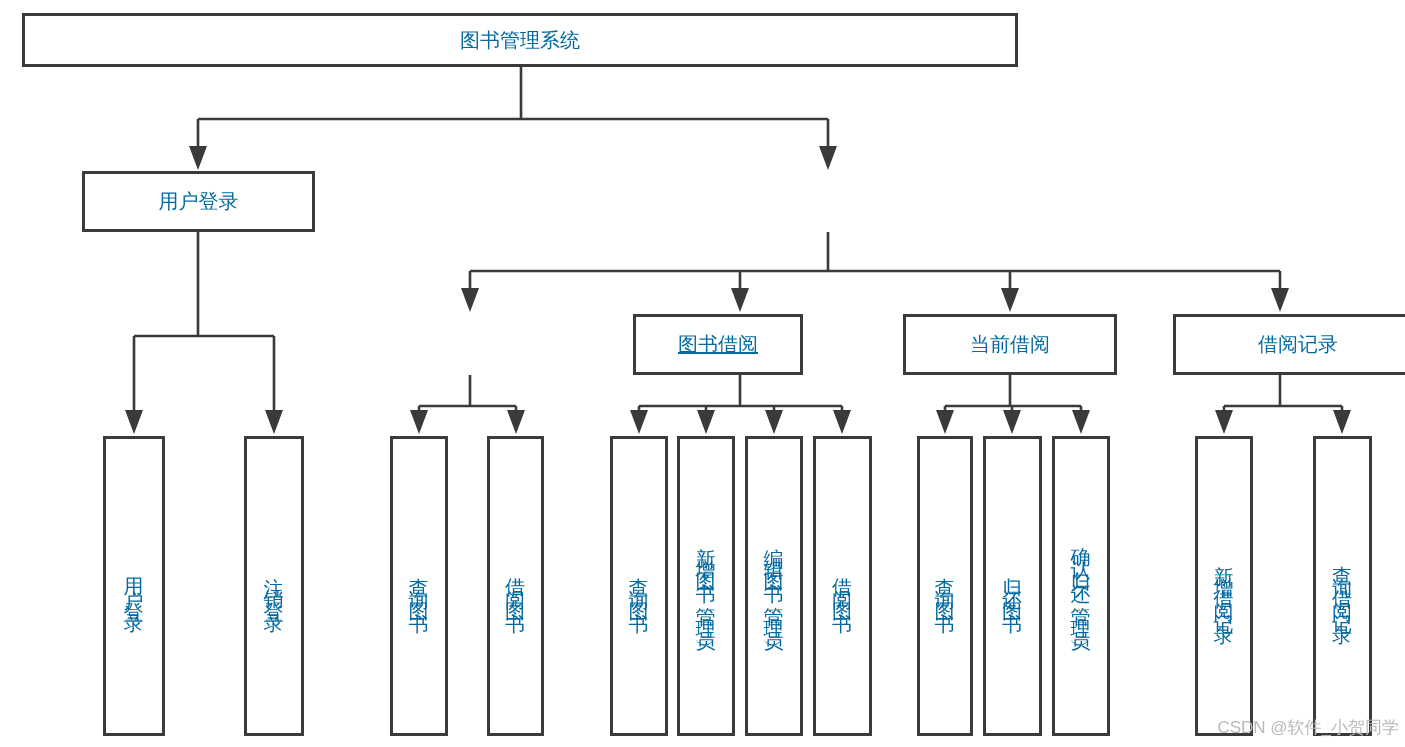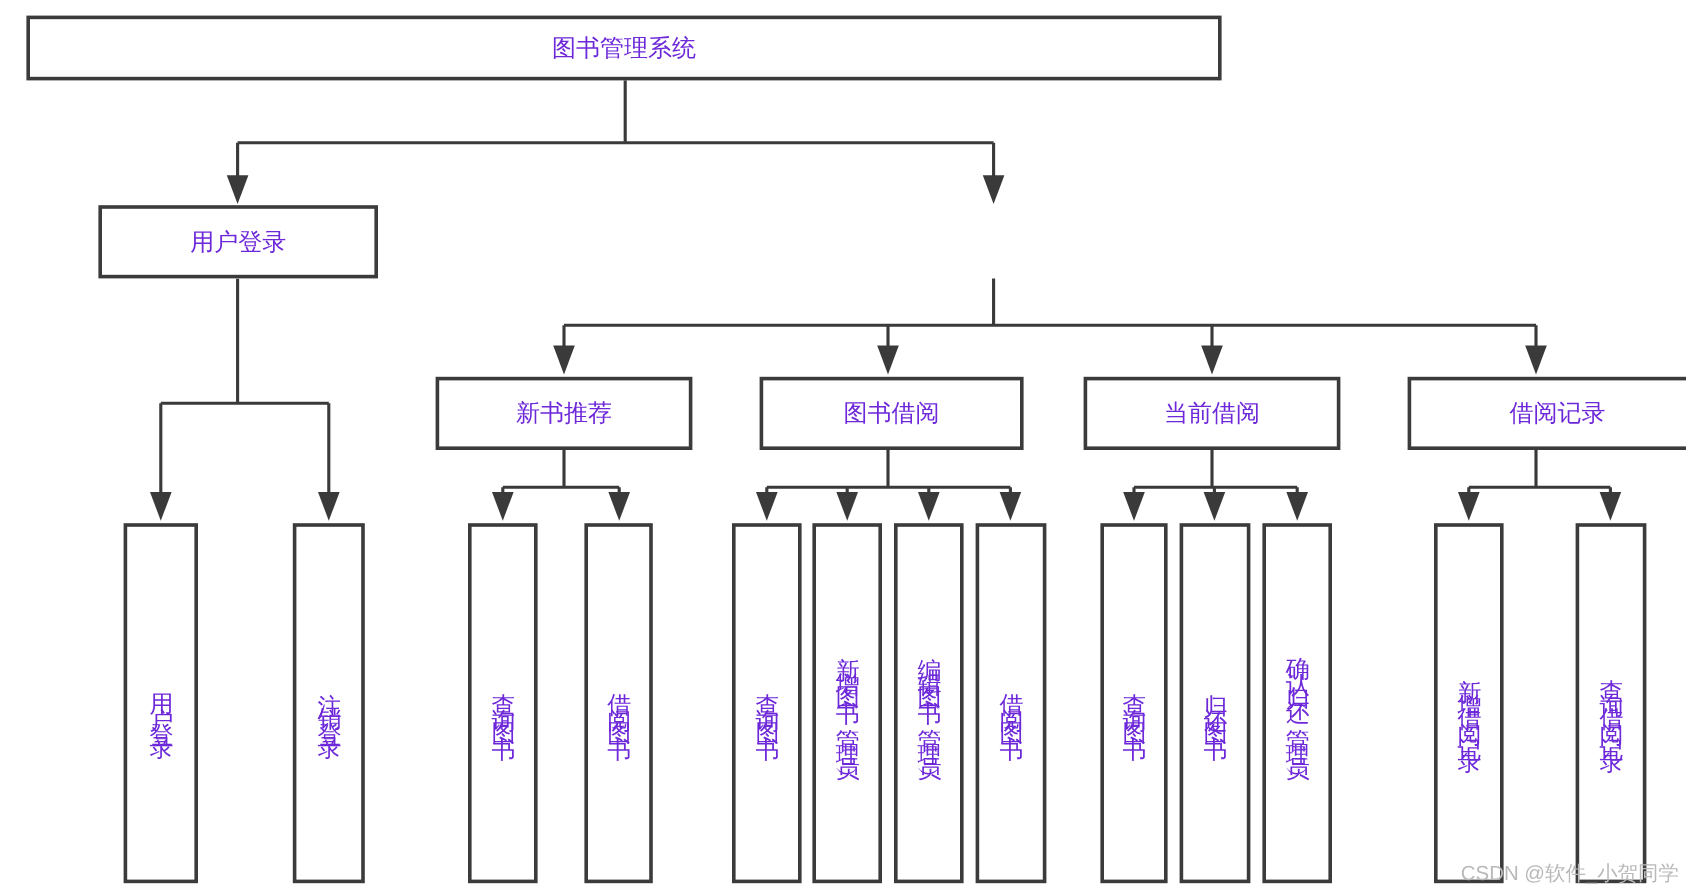--- a/index.html
+++ b/index.html
@@ -10,21 +10,21 @@
     font-family:"Liberation Sans",sans-serif;
     overflow:hidden;
   }
   #wires{position:absolute;left:0;top:0;z-index:0;}
   .node{
     position:absolute;
     background:#ffffff;
     border:3px solid #3b3b3b;
     box-sizing:border-box;
     display:flex;align-items:center;justify-content:center;
-    color:#6d28d9;
+    color:#0369a1;
     font-size:20px;
     z-index:1;
     text-align:center;
   }
   .leaf{
     writing-mode:vertical-rl;
     text-orientation:mixed;
     letter-spacing:12px;
     font-size:20px;
     line-height:1;
@@ -84,24 +84,21 @@
   </svg>
 
   <div class="node" style="left:22px;top:13px;width:996px;height:54px;">
     <span>图书管理系统</span>
   </div>
 
   <div class="node" style="left:82px;top:171px;width:233px;height:61px;">
     <span>用户登录</span>
   </div>
 
-  <div class="node" style="left:363px;top:314px;width:214px;height:61px;">
-    <span>新书推荐</span>
-  </div>
-  <div class="node" style="left:633px;top:314px;width:220px;height:61px;">
+  <div class="node" style="left:633px;top:314px;width:170px;height:61px;text-decoration:underline;">
     <span>图书借阅</span>
   </div>
   <div class="node" style="left:903px;top:314px;width:214px;height:61px;">
     <span>当前借阅</span>
   </div>
   <div class="node" style="left:1173px;top:314px;width:250px;height:61px;">
     <span>借阅记录</span>
   </div>
 
   <div class="node leaf" style="left:103px;top:436px;width:62px;height:300px;">

